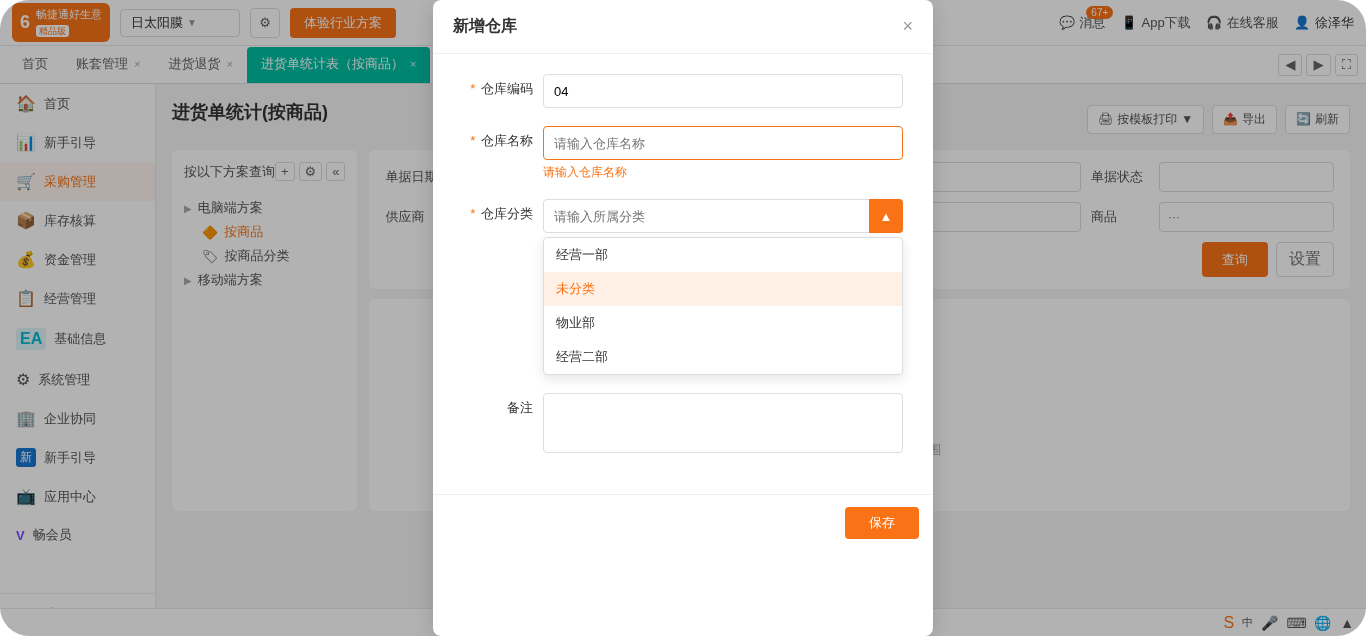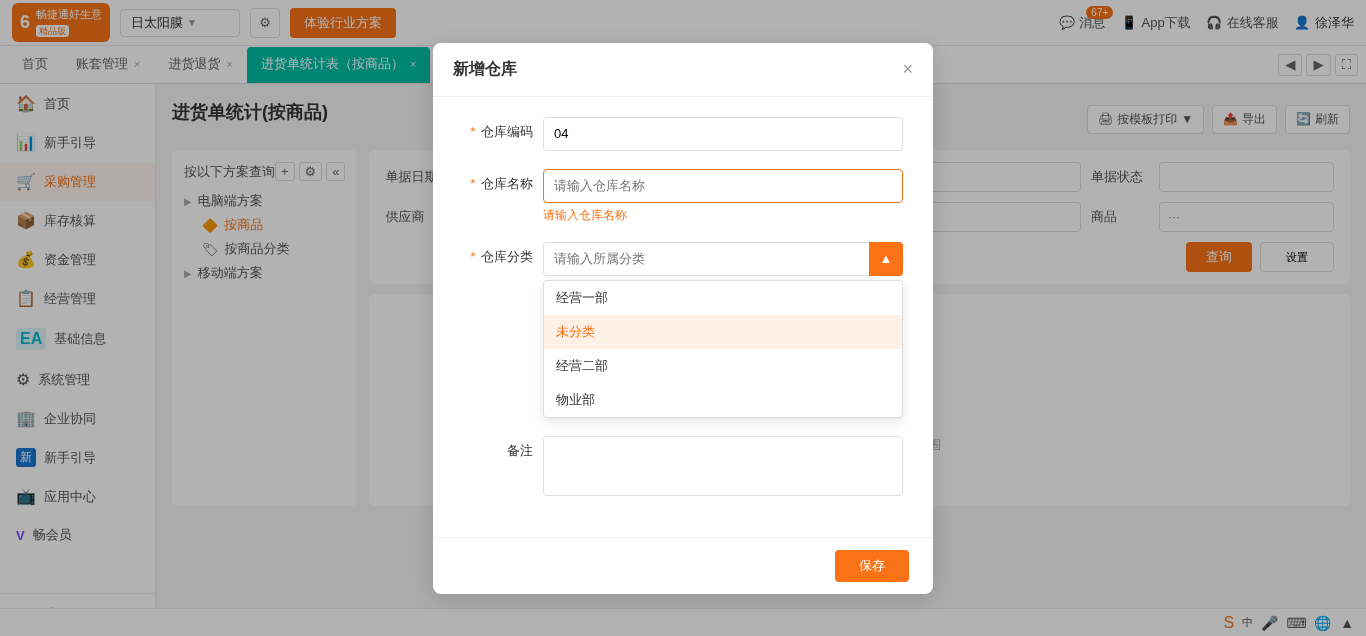--- a/index.html
+++ b/index.html
@@ -101,22 +101,22 @@
       display: flex; align-items: center; gap: 4px;
       border: 1px solid #ddd; background: #fff; border-radius: 4px;
       padding: 5px 10px; cursor: pointer; color: #555; font-size: 12px;
     }
 
     .search-btn {
       background: #f97316; color: #fff; border: none; border-radius: 4px;
       padding: 6px 20px; cursor: pointer; font-size: 13px;
     }
     .set-btn {
-      background: #fff; color: #000000; border: 1px solid #ddd; border-radius: 4px;
-      padding: 6px 25px; cursor: pointer; font-size: 11px;
+      background: #fff; color: #737373; border: 1px solid #ddd; border-radius: 4px;
+      padding: 6px 12px; cursor: pointer; font-size: 16px;
     }
     .filter-tree { min-width: 160px; }
     .tree-item { display: flex; align-items: center; gap: 6px; padding: 3px 0; cursor: pointer; color: #555; }
     .tree-item.active { color: #f97316; }
     .tree-item .arrow { font-size: 10px; color: #aaa; }
     .tree-child { padding-left: 18px; }
     .field-row { display: flex; align-items: center; gap: 8px; }
     .field-label { color: #555; white-space: nowrap; font-size: 13px; min-width: 60px; }
     .field-input {
       flex: 1; height: 30px; border: 1px solid #ddd; border-radius: 4px;
@@ -136,21 +136,21 @@
       background: linear-gradient(135deg, #ffd6b0 0%, #ffb07c 100%);
       border-radius: 8px; display: flex; align-items: center; justify-content: center;
       font-size: 30px;
     }
     .empty-hint { font-size: 13px; color: #aaa; }
 
     
     .overlay {
       position: fixed; top: 0; left: 0; right: 0; bottom: 0;
       background: rgba(0,0,0,0.3); z-index: 100;
-      display: flex; align-items: center; justify-content: center;
+      display: flex; justify-content: center; border-radius: 29px;
     }
 
     
     .dialog {
       background: #fff; border-radius: 8px; width: 500px;
       box-shadow: 0 4px 24px rgba(0,0,0,0.15); position: relative; z-index: 101;
     }
     .dialog-header {
       display: flex; align-items: center; justify-content: space-between;
       padding: 16px 20px; border-bottom: 1px solid #f0f0f0;
@@ -202,21 +202,21 @@
     }
     .dropdown-item.selected { background: #fff0e6; color: #f97316; }
 
     .form-textarea {
       width: 100%; border: 1px solid #ddd; border-radius: 4px;
       padding: 6px 10px; font-size: 13px; resize: none; height: 60px; outline: none;
     }
 
     .dialog-footer {
       display: flex; justify-content: flex-end;
-      padding: 12px 24px; gap: 10px; border-top: 1px solid #f0f0f0;
+      padding: 12px 14px; gap: 10px; border-top: 1px solid #f0f0f0;
     }
     .btn-save {
       background: #f97316; color: #fff; border: none; border-radius: 4px;
       padding: 7px 24px; cursor: pointer; font-size: 13px;
     }
 
     
     .bottom-bar {
       position: fixed; bottom: 0; left: 0; right: 0; height: 28px;
       background: #fff; border-top: 1px solid #e8e8e8;
@@ -364,21 +364,21 @@
         <button class="refresh-btn">
           <span>🔄</span>
           <span>刷新</span>
         </button>
       </div>
     </div>
 
     <div style="display:flex;gap:12px;">
 
       <div style="background:#fff;border-radius:6px;padding:12px;min-width:170px;">
-        <div style="display:flex;align-items:center;margin-bottom:8px;">
+        <div style="display:flex;align-items:center;margin-bottom:15px;">
           <span style="font-size:13px;color:#555;">按以下方案查询</span>
           <div style="display:flex;gap:4px;">
             <span style="cursor:pointer;color:#666;border:1px solid #ddd;border-radius:3px;padding:1px 5px;">+</span>
             <span style="cursor:pointer;color:#666;border:1px solid #ddd;border-radius:3px;padding:1px 5px;">⚙</span>
             <span style="cursor:pointer;color:#666;border:1px solid #ddd;border-radius:3px;padding:1px 5px;">«</span>
           </div>
         </div>
         <div class="filter-tree">
           <div class="tree-item">
             <span class="arrow">▶</span>
@@ -488,22 +488,22 @@
         </span>
         <div class="form-field">
           <div class="form-input-wrapper">
             <input class="form-input-with-arrow" type="text" placeholder="请输入所属分类" style="">
             <div class="form-arrow-btn">▲</div>
           </div>
 
           <div class="dropdown-list">
             <div class="dropdown-item">经营一部</div>
             <div class="dropdown-item selected">未分类</div>
+            <div class="dropdown-item">物业部</div>
             <div class="dropdown-item">经营二部</div>
-            <div class="dropdown-item">物业部</div>
           </div>
         </div>
       </div>
 
       <div class="form-row" style="margin-top: 160px;">
         <span class="form-label">
           <span>备注</span>
         </span>
         <div class="form-field">
           <textarea class="form-textarea" style=""></textarea>

